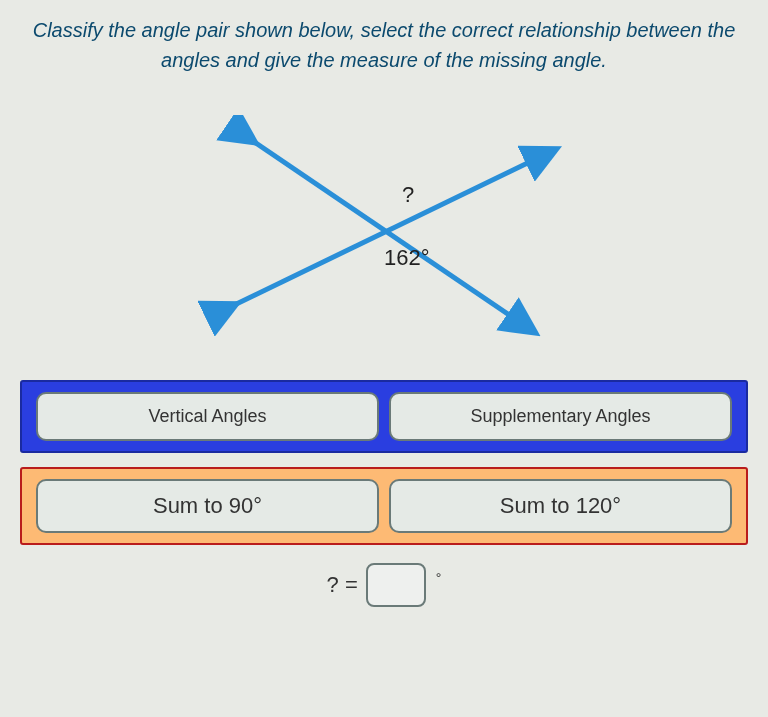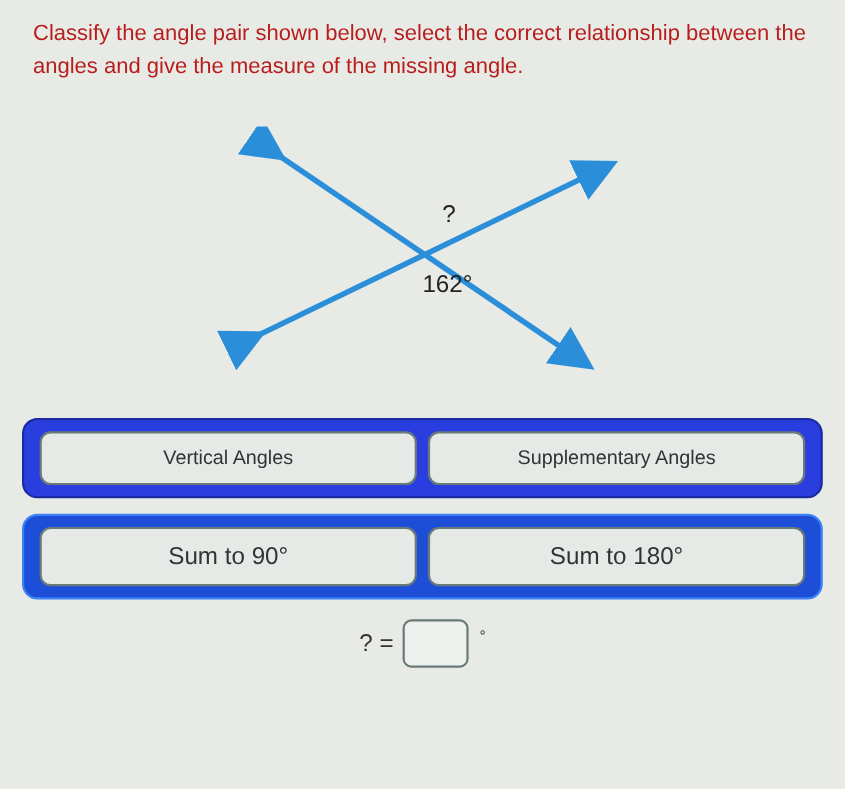--- a/index.html
+++ b/index.html
@@ -7,54 +7,56 @@
       width: 768px;
       height: 717px;
       background: #e8eae5;
       font-family: Arial, sans-serif;
       color: #333;
       position: relative;
       overflow: hidden;
       padding: 15px 20px;
     }
     .instructions {
+      text-align: center;
       font-size: 20px;
-      color: #b91c1c;
+      color: #0c4a6e;
       line-height: 1.5;
       margin-bottom: 25px;
       padding: 0 10px;
+      font-style: italic;
     }
     .diagram-area {
       width: 100%;
       height: 260px;
       display: flex;
       justify-content: center;
       align-items: center;
       margin-bottom: 20px;
       position: relative;
     }
     .diagram-area svg {
       width: 420px;
       height: 230px;
     }
     .option-group {
-      border-radius: 14px;
+      border-radius: 3px;
       padding: 10px 14px;
       display: flex;
       justify-content: space-between;
       gap: 10px;
       margin-bottom: 14px;
     }
     .group-blue {
       background: #2a3ee0;
       border: 2px solid #1a2aa0;
     }
     .group-purple {
-      background: #1d4ed8;
-      border: 2px solid #3b82f6;
+      background: #fdba74;
+      border: 2px solid #b91c1c;
     }
     .option-btn {
       flex: 1;
       background: #e5eae6;
       border: 2px solid #6a7a78;
       border-radius: 10px;
       padding: 12px 6px;
       text-align: center;
       font-size: 18px;
       color: #333;
@@ -109,20 +111,20 @@
   </svg>
 </div>
 
 <div class="option-group group-blue">
   <div class="option-btn">Vertical Angles</div>
   <div class="option-btn">Supplementary Angles</div>
 </div>
 
 <div class="option-group group-purple">
   <div class="option-btn">Sum to 90°</div>
-  <div class="option-btn">Sum to 180°</div>
+  <div class="option-btn">Sum to 120°</div>
 </div>
 
 <div class="answer-row">
   <span>? =</span>
   <input class="answer-input" type="text" value="" style="">
   <span class="deg-sup">°</span>
 </div>
 
 </body></html>

